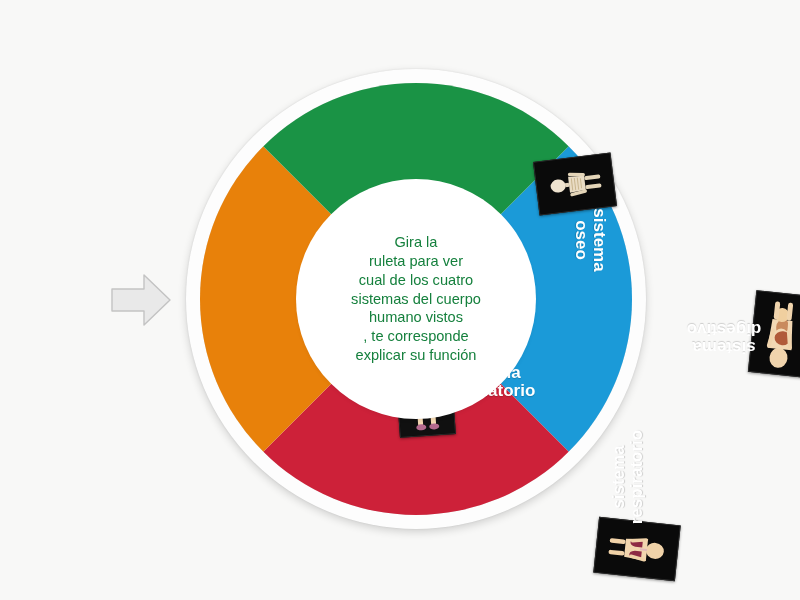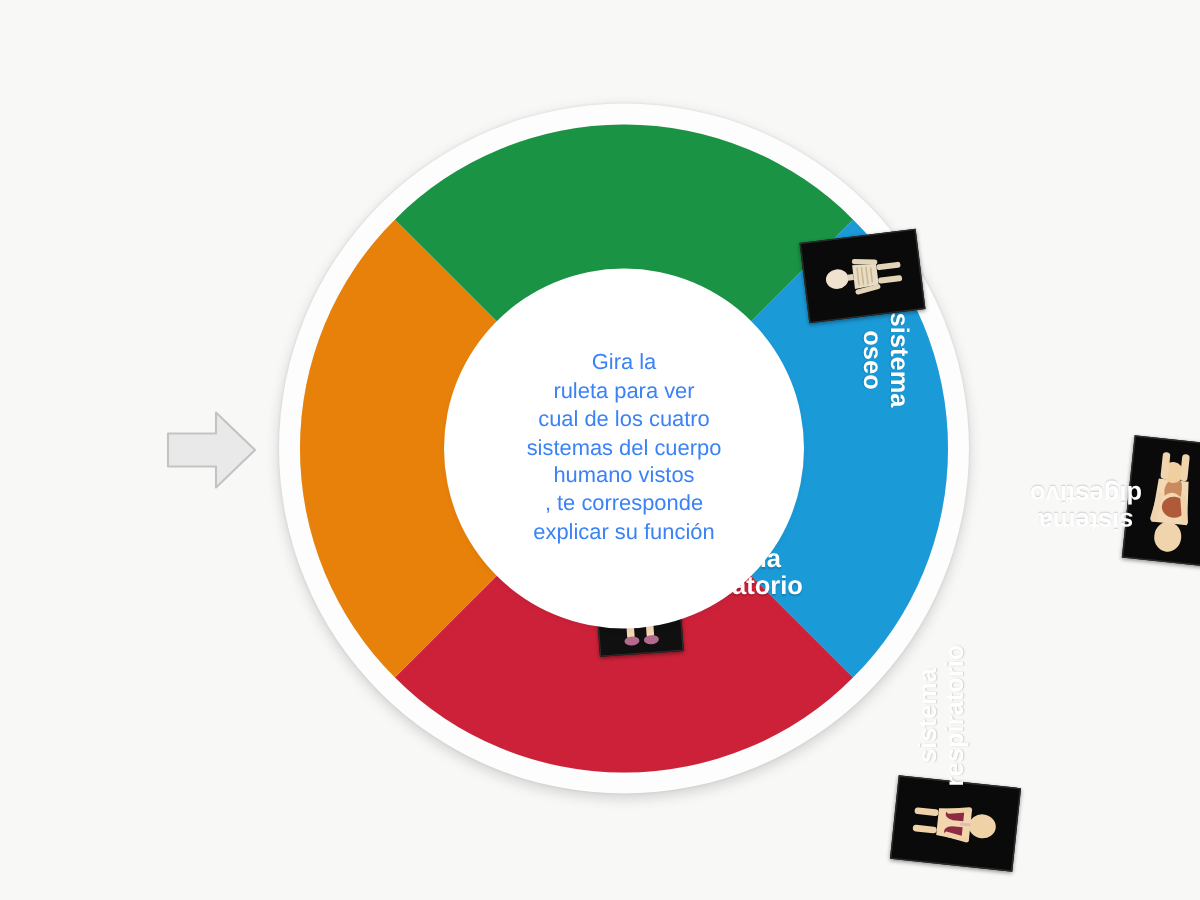--- a/index.html
+++ b/index.html
@@ -109,21 +109,21 @@
     align-items: center;
     justify-content: center;
     text-align: center;
     box-sizing: border-box;
     padding: 6px 14px;
   }
 
   .hub-text {
     font-size: 14.6px;
     line-height: 1.30;
-    color: #3b82f6;
+    color: #15803d;
     white-space: pre-line;
     font-family: "Liberation Sans", sans-serif;
   }
 
   .label {
     position: absolute;
     color: #ffffff;
     font-size: 17px;
     font-weight: bold;
     line-height: 1.06;

